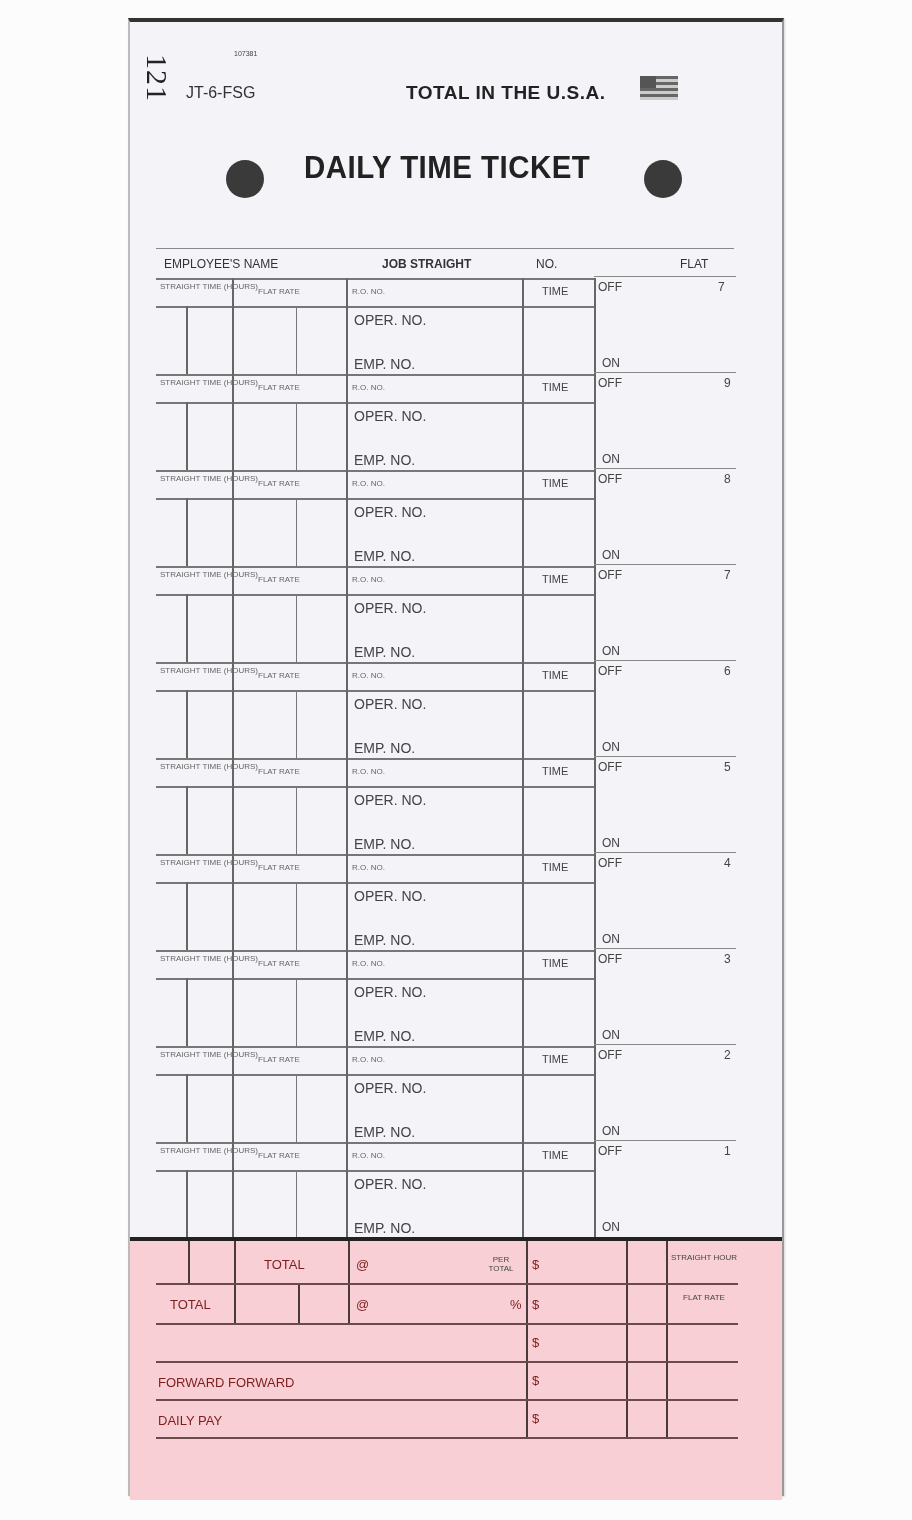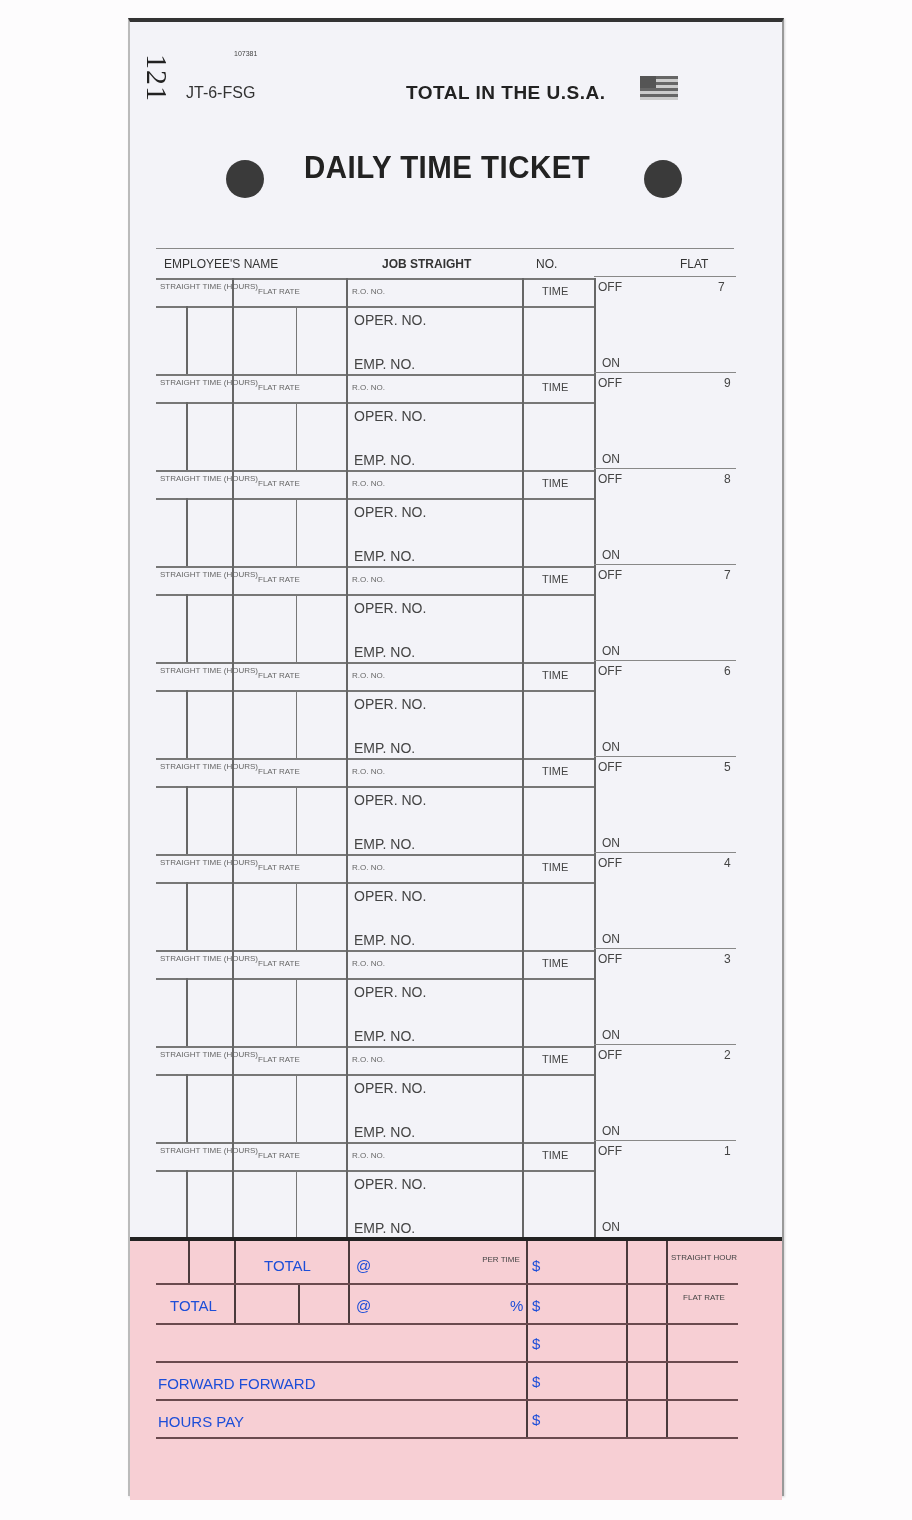--- a/index.html
+++ b/index.html
@@ -20,21 +20,21 @@
   .hole { width:38px; height:38px; border-radius:50%; background:#3a3a3a; }
   .hline { position:absolute; height:0; border-top:2px solid #777; }
   .hline.thin { border-top:1px solid #888; }
   .vline { position:absolute; width:0; border-left:2px solid #666; }
   .vline.thin { border-left:1px solid #777; }
   .lbl { position:absolute; font-size:12px; color:#444; white-space:nowrap; }
   .lbl.sm { font-size:8px; color:#666; }
   .lbl.hd { font-size:12px; color:#333; }
   .lbl.b { font-weight:bold; }
   .pink { position:absolute; left:0; top:1215px; width:652px; height:259px; background:#f7cfd4; border-top:4px solid #222; }
-  .pl { position:absolute; font-size:15px; color:#1d4ed8; white-space:nowrap; }
+  .pl { position:absolute; font-size:13px; color:#7f1d1d; white-space:nowrap; }
   .pls { position:absolute; font-size:8px; color:#444; text-align:center; line-height:9px; }
   .ph { position:absolute; height:0; border-top:2px solid #6a4a4e; }
   .pv { position:absolute; width:0; border-left:2px solid #4a3a3c; }
 </style>
 </head>
 <body>
 
 <div class="card">
   <div class="abs serial">121</div>
   <div class="abs tiny" style="left:104px;top:28px;">107381</div>
@@ -265,31 +265,31 @@
     <div class="pv" style="left:536px;top:0;height:196px;"></div>
 
     <div class="ph" style="left:26px;top:42px;width:582px;"></div>
     <div class="ph" style="left:26px;top:82px;width:582px;"></div>
     <div class="ph" style="left:26px;top:120px;width:582px;"></div>
     <div class="ph" style="left:26px;top:158px;width:582px;"></div>
     <div class="ph" style="left:26px;top:196px;width:582px;"></div>
 
     <div class="pl" style="left:134px;top:16px;">TOTAL</div>
     <div class="pl" style="left:226px;top:16px;">@</div>
-    <div class="pls" style="left:350px;top:14px;width:42px;">PER TIME</div>
+    <div class="pls" style="left:350px;top:14px;width:42px;">PER TOTAL</div>
     <div class="pl" style="left:402px;top:16px;">$</div>
     <div class="pls" style="left:540px;top:12px;width:68px;">STRAIGHT HOUR</div>
 
     <div class="pl" style="left:40px;top:56px;">TOTAL</div>
     <div class="pl" style="left:226px;top:56px;">@</div>
     <div class="pl" style="left:380px;top:56px;">%</div>
     <div class="pl" style="left:402px;top:56px;">$</div>
     <div class="pls" style="left:540px;top:52px;width:68px;">FLAT RATE</div>
 
     <div class="pl" style="left:402px;top:94px;">$</div>
 
     <div class="pl" style="left:28px;top:134px;">FORWARD FORWARD</div>
     <div class="pl" style="left:402px;top:132px;">$</div>
 
-    <div class="pl" style="left:28px;top:172px;">HOURS PAY</div>
+    <div class="pl" style="left:28px;top:172px;">DAILY PAY</div>
     <div class="pl" style="left:402px;top:170px;">$</div>
   </div>
 </div>
 
 </body></html>

